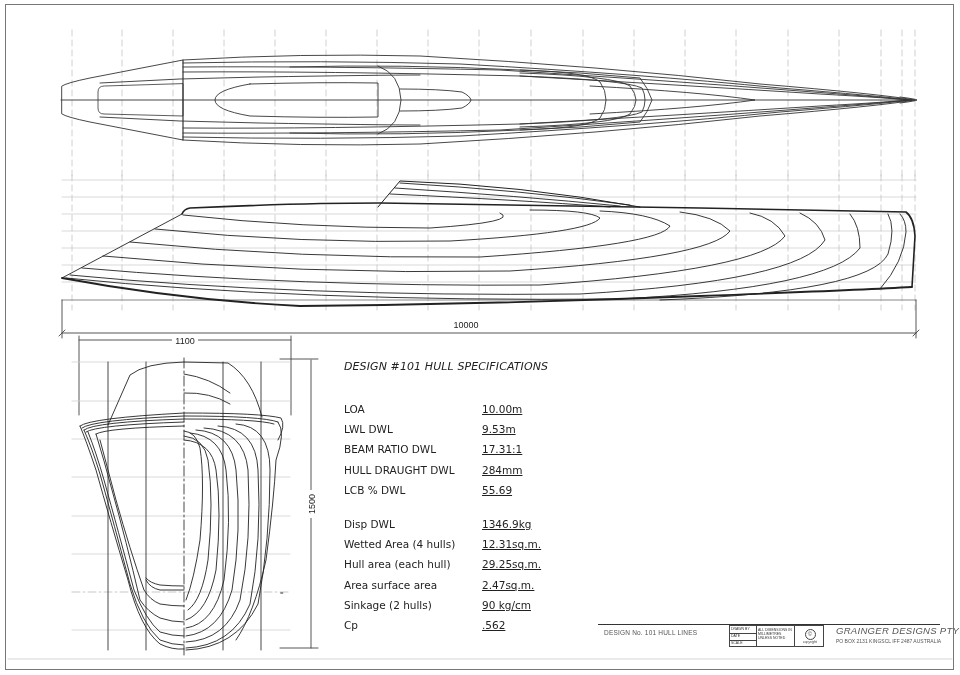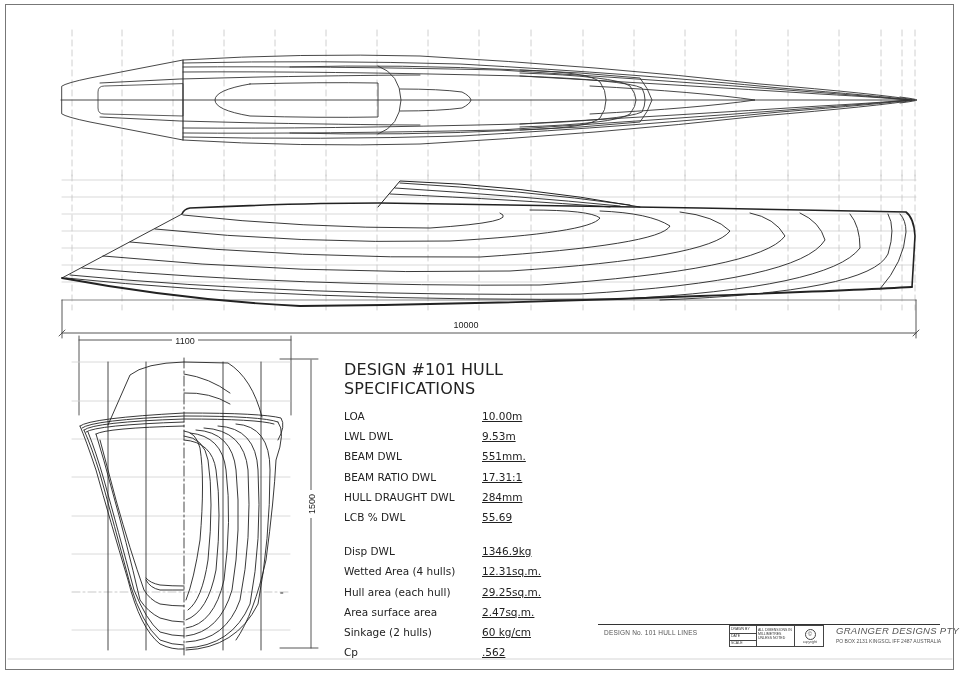--- a/index.html
+++ b/index.html
@@ -1,21 +1,21 @@
 <!DOCTYPE html>
 <html><head>
 <meta charset="utf-8">
 <style>
   html, body { margin: 0; padding: 0; background: #ffffff; }
   body { width: 960px; height: 675px; position: relative; overflow: hidden; font-family: "Liberation Sans", sans-serif; }
   .frame { position: absolute; left: 5px; top: 4px; width: 949px; height: 666px; border: 1.5px solid #777; box-sizing: border-box; }
   svg.drawing { position: absolute; left: 0; top: 0; }
   .specs { position: absolute; left: 344px; top: 360px; width: 250px; font-size: 10.5px; color: #222; font-family: "DejaVu Sans", sans-serif; }
-  .specs .title { font-size: 16px; margin-bottom: 12px; letter-spacing: 0.1px; }
-  .spec-row { display: flex; height: 20.2px; }
+  .specs .title { font-size: 11px; margin-bottom: 26px; letter-spacing: 0.1px; font-style: italic; }
+  .spec-row { display: flex; height: 20.2px; align-items: center; }
   .spec-row .label { width: 138px; }
   .spec-row .value { flex: 1; text-decoration: underline; }
   .spec-gap { height: 14px; }
   .titleblock { position: absolute; left: 598px; top: 624px; width: 350px; height: 24px; font-family: "Liberation Sans", sans-serif; }
   .tb-line { position: absolute; left: 0; top: 0; width: 342px; height: 0; border-top: 1px solid #333; }
   .tb-design { position: absolute; left: 6px; top: 5px; font-size: 6.5px; color: #555; letter-spacing: 0.2px; }
   .tb-cells { position: absolute; left: 131px; top: 1px; width: 95px; height: 22px; border: 1px solid #444; box-sizing: border-box; }
   .tb-cells .c1 { position: absolute; left: 0; top: 0; width: 26px; height: 100%; border-right: 1px solid #444; }
   .tb-cells .c2 { position: absolute; left: 26px; top: 0; width: 38px; height: 100%; border-right: 1px solid #444; }
   .tb-cells .row { position: absolute; left: 0; width: 26px; border-top: 1px solid #444; }
@@ -222,24 +222,20 @@
   <div class="title">DESIGN #101 HULL SPECIFICATIONS</div>
   <div class="spec-row">
     <span class="label">LOA</span>
     <span class="value">10.00m</span>
   </div>
   <div class="spec-row">
     <span class="label">LWL DWL</span>
     <span class="value">9.53m</span>
   </div>
   <div class="spec-row">
-    <span class="label">BEAM DWL</span>
-    <span class="value">551mm.</span>
-  </div>
-  <div class="spec-row">
     <span class="label">BEAM RATIO DWL</span>
     <span class="value">17.31:1</span>
   </div>
   <div class="spec-row">
     <span class="label">HULL DRAUGHT DWL</span>
     <span class="value">284mm</span>
   </div>
   <div class="spec-row">
     <span class="label">LCB  % DWL</span>
     <span class="value">55.69</span>
@@ -256,21 +252,21 @@
   <div class="spec-row">
     <span class="label">Hull area (each hull)</span>
     <span class="value">29.25sq.m.</span>
   </div>
   <div class="spec-row">
     <span class="label">Area surface area</span>
     <span class="value">2.47sq.m.</span>
   </div>
   <div class="spec-row">
     <span class="label">Sinkage (2 hulls)</span>
-    <span class="value">60 kg/cm</span>
+    <span class="value">90 kg/cm</span>
   </div>
   <div class="spec-row">
     <span class="label">Cp</span>
     <span class="value">.562</span>
   </div>
 </div>
 
 <div class="titleblock">
   <div class="tb-line"></div>
   <div class="tb-design">DESIGN No. 101 HULL LINES</div>

